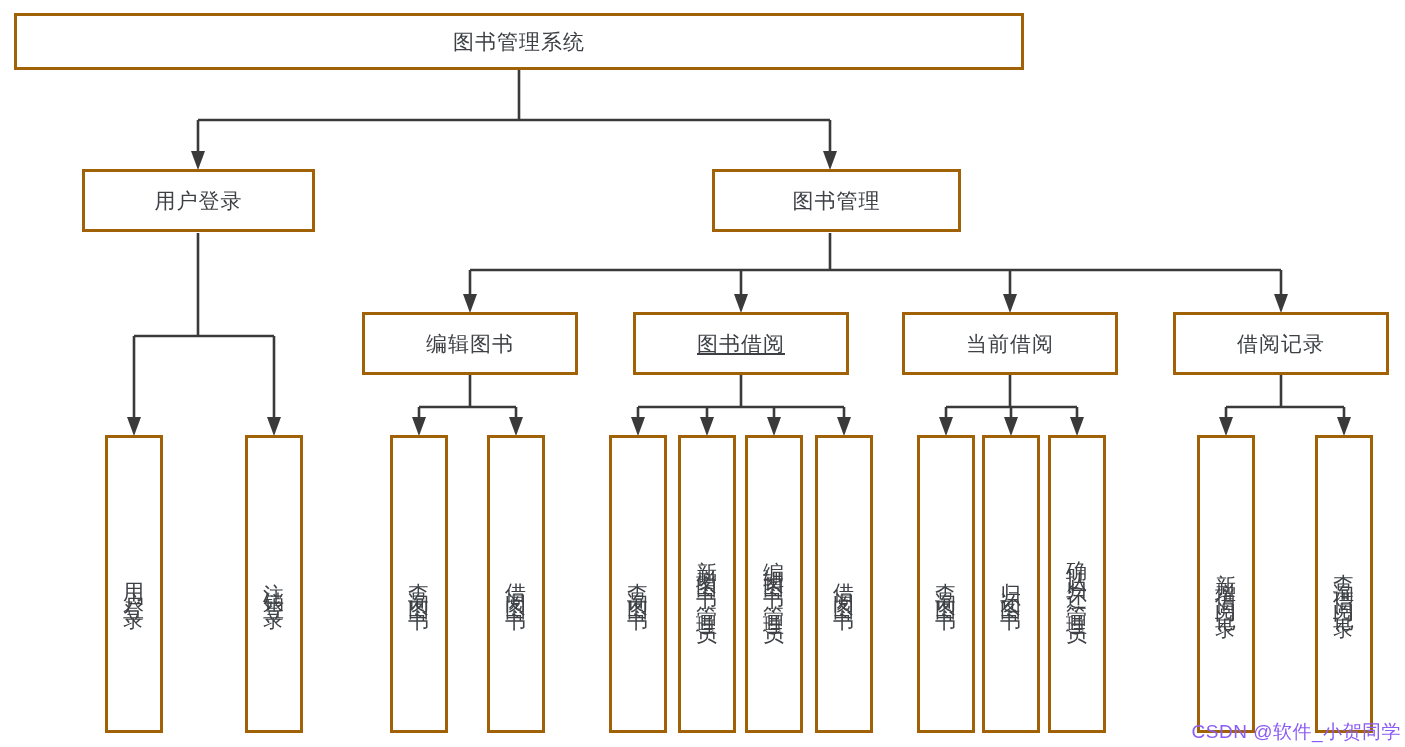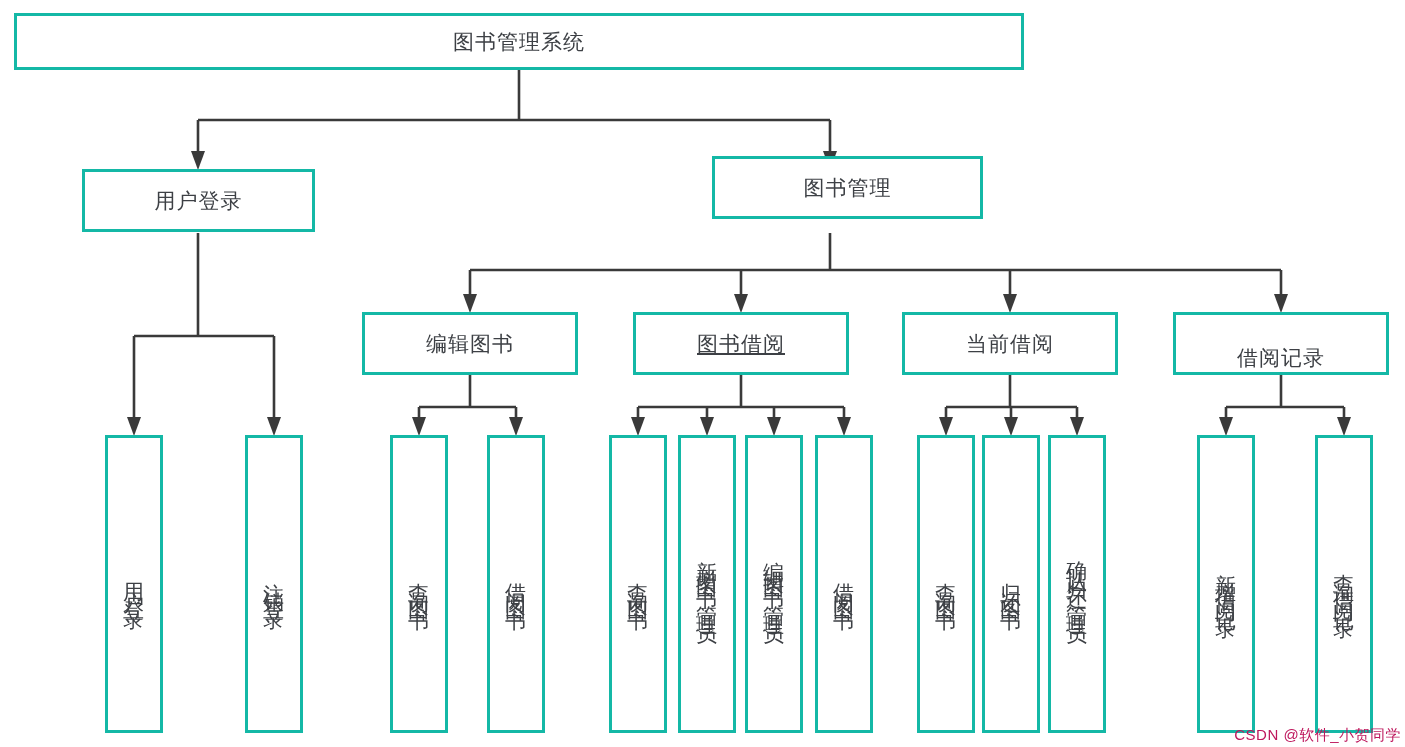--- a/index.html
+++ b/index.html
@@ -19,21 +19,21 @@
     position: absolute;
     left: 0; top: 0;
     width: 1405px;
     height: 747px;
     pointer-events: none;
   }
   .node {
     position: absolute;
     box-sizing: border-box;
     background: #ffffff;
-    border: 3px solid #14b8a6;
+    border: 3px solid #a16207;
     display: flex;
     align-items: center;
     justify-content: center;
     color: #3d4045;
     font-size: 21px;
     letter-spacing: 1px;
     text-align: center;
   }
   .node.leaf {
     width: 58px;
@@ -46,22 +46,22 @@
     letter-spacing: 9px;
     line-height: 1;
     white-space: nowrap;
   }
   .hlabel { white-space: nowrap; }
   .lvl23 { height: 63px; }
   #watermark {
     position: absolute;
     right: 4px;
     bottom: 2px;
-    color: #be185d;
-    font-size: 15px;
+    color: #8b5cf6;
+    font-size: 19px;
     letter-spacing: 0.5px;
     white-space: nowrap;
     margin-left: 36px;
   }
   .stroke { stroke: #3a3a3a; stroke-width: 2.6; fill: none; }
   .arrow  { fill: #3a3a3a; stroke: none; }
 </style>
 </head>
 <body>
 
@@ -117,34 +117,34 @@
     </g>
   </svg>
 
   <div class="node" style="left:14px; top:13px; width:1010px; height:57px;">
     <span class="hlabel">图书管理系统</span>
   </div>
 
   <div class="node lvl23" style="left:82px; top:169px; width:233px;">
     <span class="hlabel">用户登录</span>
   </div>
-  <div class="node lvl23" style="left:712px; top:156px; width:271px;">
+  <div class="node lvl23" style="left:712px; top:169px; width:249px;">
     <span class="hlabel">图书管理</span>
   </div>
 
   <div class="node lvl23" style="left:362px; top:312px; width:216px;">
     <span class="hlabel">编辑图书</span>
   </div>
   <div class="node lvl23" style="left:633px; top:312px; width:216px;text-decoration:underline;">
     <span class="hlabel">图书借阅</span>
   </div>
   <div class="node lvl23" style="left:902px; top:312px; width:216px;font-family:Liberation Mono, monospace;">
     <span class="hlabel">当前借阅</span>
   </div>
-  <div class="node lvl23" style="left:1173px; top:312px; width:216px;align-items:flex-end;">
+  <div class="node lvl23" style="left:1173px; top:312px; width:216px;">
     <span class="hlabel">借阅记录</span>
   </div>
 
   <div class="node leaf" style="left:105px;">
     <span class="vlabel">用户登录</span>
   </div>
   <div class="node leaf" style="left:245px;">
     <span class="vlabel">注销登录</span>
   </div>
 

